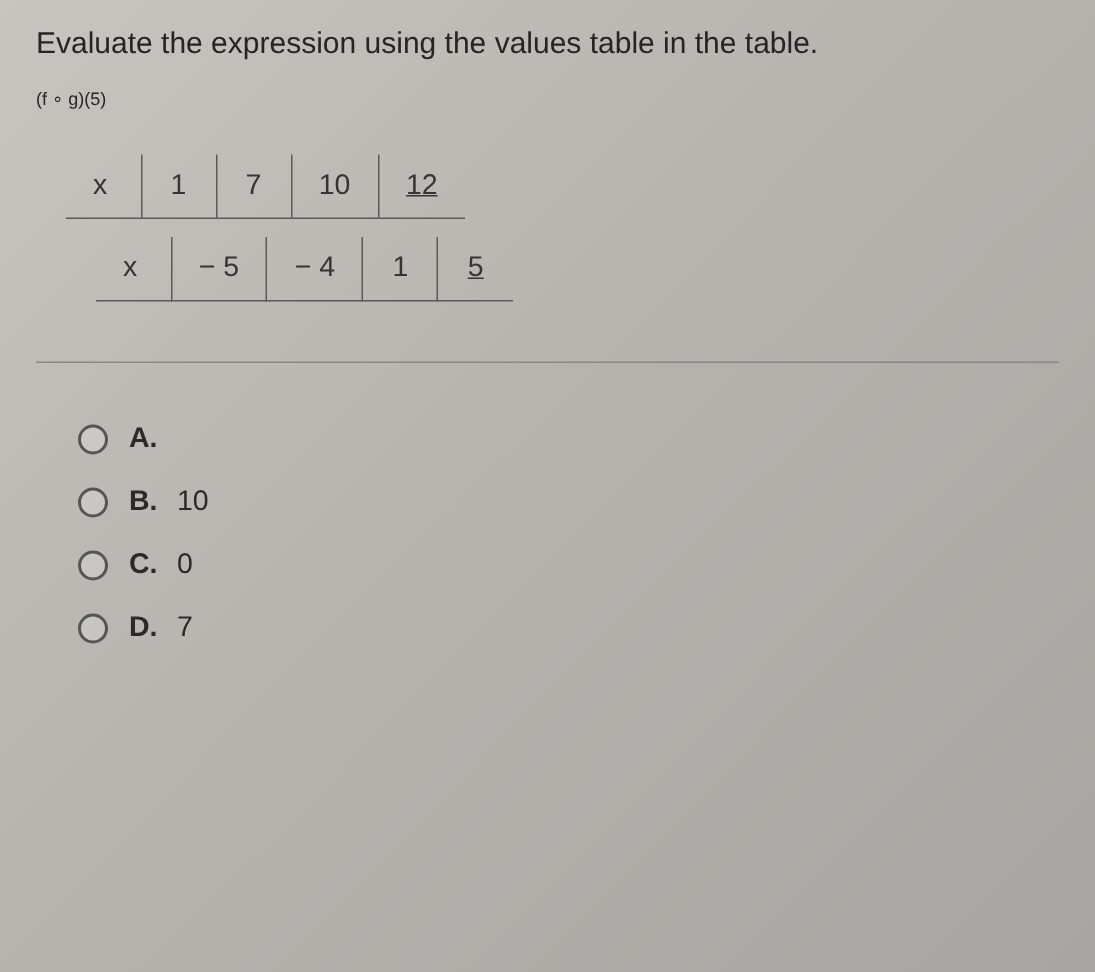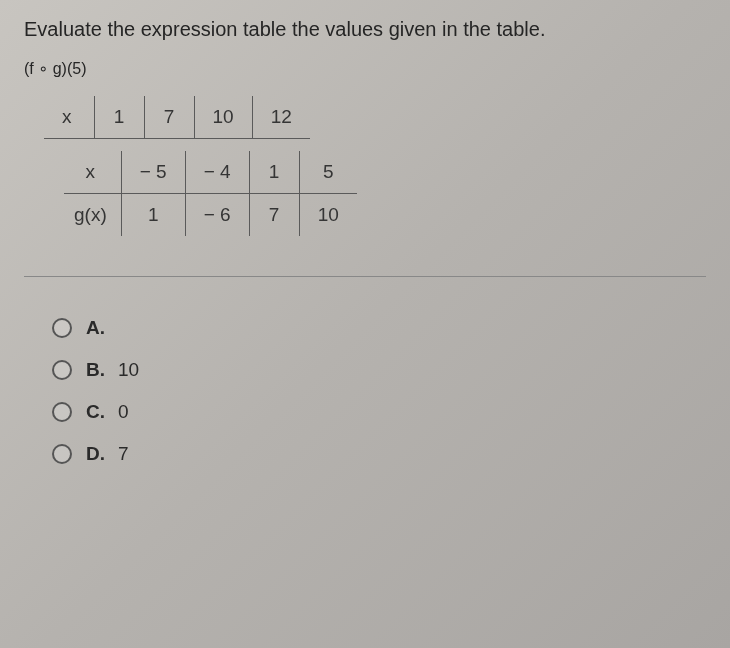--- a/index.html
+++ b/index.html
@@ -15,39 +15,40 @@
       color: #2a2a2a;
       padding: 18px 24px;
       position: relative;
     }
     .instruction {
       font-size: 20px;
       color: #252525;
       margin-bottom: 18px;
     }
     .expression {
-      font-size: 16px;
+      font-size: 12px;
       color: #252525;
-      margin-bottom: 18px;
+      margin-bottom: 30px;
     }
     .function-table {
       border-collapse: collapse;
       margin-bottom: 12px;
       margin-left: 20px;
     }
     .function-table td {
       padding: 10px 18px;
       text-align: center;
       font-size: 19px;
       color: #353535;
       border-right: 1px solid #5a5a5a;
       min-width: 50px;
     }
     .function-table td:last-child {
       border-right: none;
+      text-decoration: underline;
     }
     .function-table tr:first-child td {
       border-bottom: 1px solid #5a5a5a;
     }
     .function-table .label-cell {
       padding-right: 14px;
       padding-left: 10px;
     }
     .table2 {
       margin-left: 40px;
@@ -81,21 +82,21 @@
       margin-right: 10px;
       min-width: 22px;
     }
     .opt-text {
       font-size: 19px;
     }
   </style>
 </head>
 <body>
 
-<div class="instruction">Evaluate the expression table the values given in the table.</div>
+<div class="instruction">Evaluate the expression using the values table in the table.</div>
 <div class="expression">(f ∘ g)(5)</div>
 
 <table class="function-table">
   <tbody>
       <tr>
     <td class="label-cell">x</td>
     <td>1</td>
     <td>7</td>
     <td>10</td>
     <td>12</td>
@@ -104,27 +105,20 @@
   </table>
 
 <table class="function-table table2">
   <tbody>
       <tr>
     <td class="label-cell">x</td>
     <td>− 5</td>
     <td>− 4</td>
     <td>1</td>
     <td>5</td>
-  </tr>
-  <tr>
-    <td class="label-cell">g(x)</td>
-    <td>1</td>
-    <td>− 6</td>
-    <td>7</td>
-    <td>10</td>
   </tr>
 </tbody>
   </table>
 
 <hr class="divider">
 
 <div class="options">
   <div class="option-row">
     <div class="radio"></div>
     <span class="opt-letter">A.</span>

